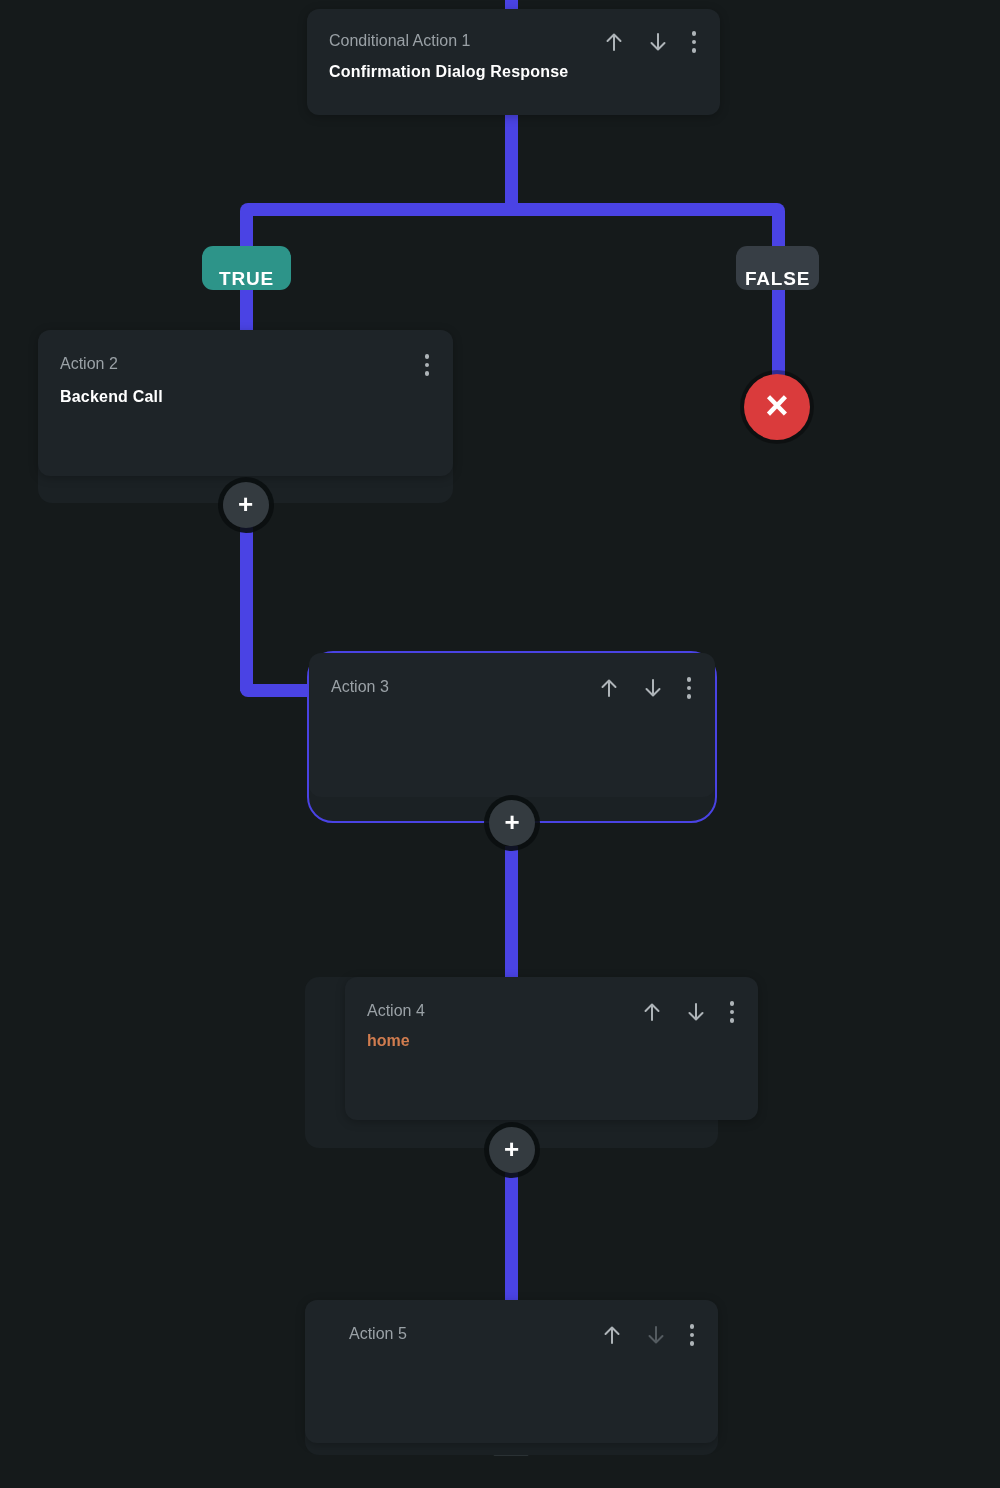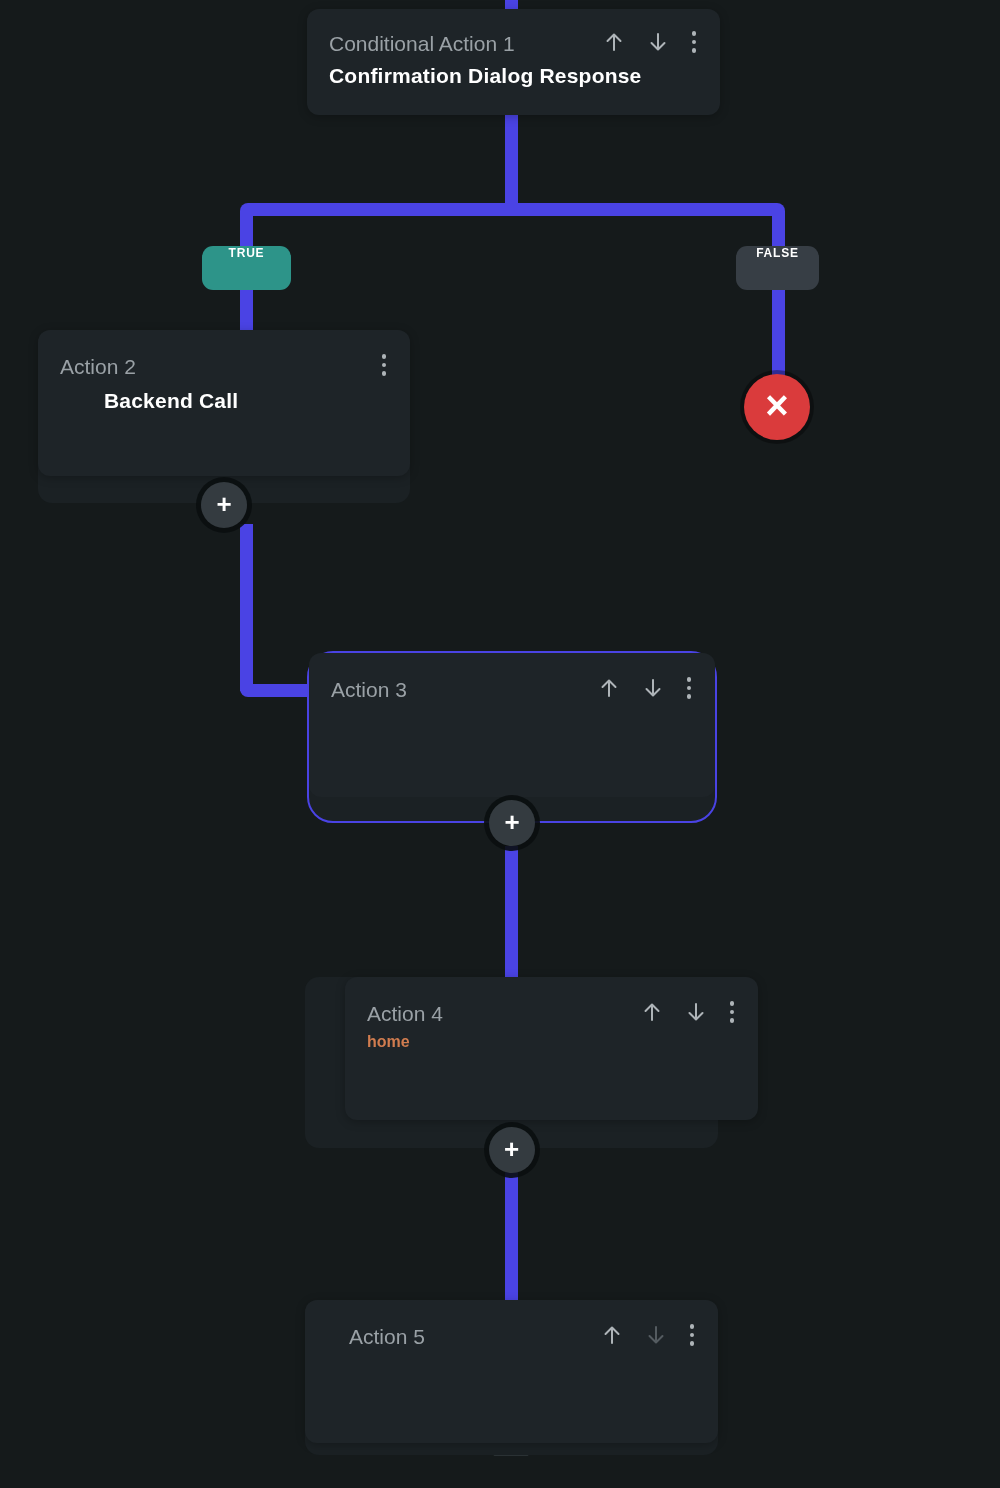--- a/index.html
+++ b/index.html
@@ -25,22 +25,22 @@
     background:var(--bg);overflow:hidden;
   }
   
   .seg{position:absolute;background:var(--connector);}
   .seg.v{width:13px;}
   .seg.h{height:13px;}
   .branch-bar{border-top-left-radius:8px;border-top-right-radius:8px;}
   .elbow-h{border-bottom-left-radius:8px;}
   
   .badge{
-    position:absolute;display:flex;align-items:flex-start;justify-content:center;
-    color:#fff;font-size:12px;font-weight:bold;letter-spacing:.8px;
+    position:absolute;display:flex;align-items:flex-end;justify-content:center;
+    color:#fff;font-size:19px;font-weight:bold;letter-spacing:.8px;
     border-radius:11px;z-index:4;
   }
   .badge.true{background:var(--true-badge);}
   .badge.false{background:var(--false-badge);}
   
   .terminal{
     position:absolute;width:66px;height:66px;border-radius:50%;
     background:var(--terminal-red);display:flex;align-items:center;justify-content:center;
     box-shadow:0 0 0 4px rgba(0,0,0,.35);z-index:4;
   }
@@ -48,28 +48,28 @@
   
   .wrapper{
     position:absolute;background:var(--wrapper-bg);border-radius:14px;z-index:3;
   }
   .wrapper.selected{border:2.5px solid var(--connector);}
   .card{
     background:var(--card-bg);border-radius:12px;width:100%;
     padding:24px 22px 18px 22px;box-shadow:0 2px 10px rgba(0,0,0,.25);
   }
   .card-head{display:flex;align-items:flex-start;justify-content:space-between;}
-  .node-label{color:var(--label-gray);font-size:21px;line-height:1.2;}
+  .node-label{color:var(--label-gray);font-size:16px;line-height:1.2;}
   .controls{display:flex;align-items:center;gap:20px;margin-top:-2px;}
   .icon-btn{display:inline-flex;align-items:center;justify-content:center;cursor:pointer;}
   .icon-btn svg{stroke:var(--icon-gray);}
   .icon-btn.dim svg{stroke:var(--icon-dim);}
   .kebab{display:inline-flex;flex-direction:column;gap:4px;padding:2px;cursor:pointer;}
   .kebab i{width:4.5px;height:4.5px;border-radius:50%;background:var(--icon-gray);display:block;}
-  .node-title{color:var(--title-white);font-size:21px;font-weight:bold;margin-top:12px;letter-spacing:.2px;}
+  .node-title{color:var(--title-white);font-size:16px;font-weight:bold;margin-top:12px;letter-spacing:.2px;}
   .node-subtitle{color:var(--accent-orange);font-size:16px;font-weight:bold;margin-top:7px;}
   
   .plus{
     position:absolute;left:50%;transform:translateX(-50%);
     width:46px;height:46px;border-radius:50%;border:none;
     background:var(--plus-bg);color:#fff;font-size:26px;font-weight:bold;line-height:1;
     display:flex;align-items:center;justify-content:center;cursor:pointer;
     box-shadow:0 0 0 5px rgba(10,14,15,.9);z-index:5;padding:0;
   }
   .plus span{margin-top:-2px;}
@@ -124,33 +124,33 @@
               <i></i>
               <i></i>
               <i></i>
             </span>
         </span>
       </div>
       <div class="node-title" style="margin-top:8px;">Confirmation Dialog Response</div>
     </div>
   </div>
 
-  <div class="wrapper" style="left:38px;top:330px;width:372px;height:173px;">
+  <div class="wrapper" style="left:38px;top:330px;width:415px;height:173px;">
     <div class="card" style="height:146px;">
       <div class="card-head">
         <span class="node-label">Action 2</span>
         <span class="controls">
           <span class="kebab">
               <i></i>
               <i></i>
               <i></i>
             </span>
         </span>
       </div>
-      <div class="node-title" style="margin-top:10px;margin-left:44px;">Backend Call</div>
+      <div class="node-title" style="margin-top:10px;">Backend Call</div>
     </div>
     <button class="plus" style="bottom:-25px;">
       <span>+</span>
     </button>
   </div>
 
   <div class="wrapper selected" style="left:307px;top:651px;width:410px;height:172px;border-radius:26px;">
     <div class="card" style="height:144px;box-shadow:none;">
       <div class="card-head">
         <span class="node-label">Action 3</span>

